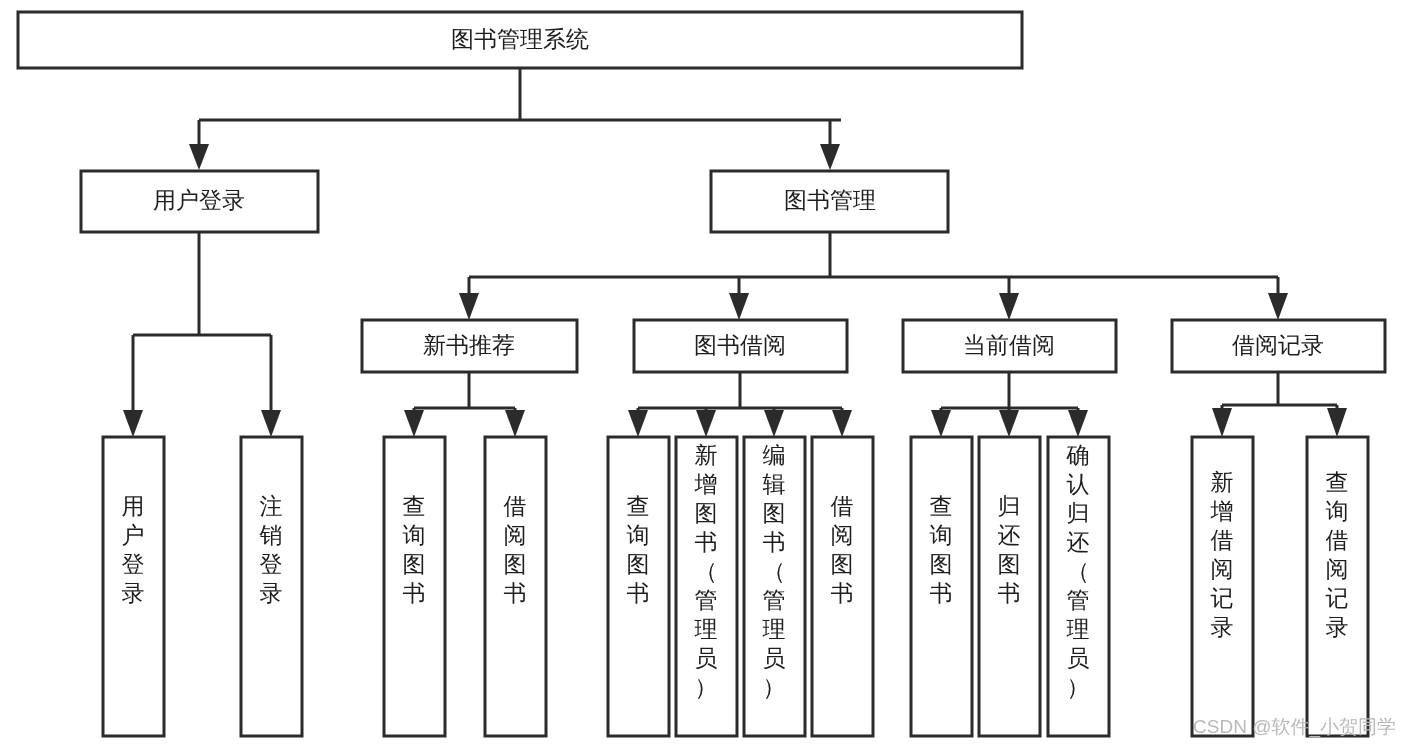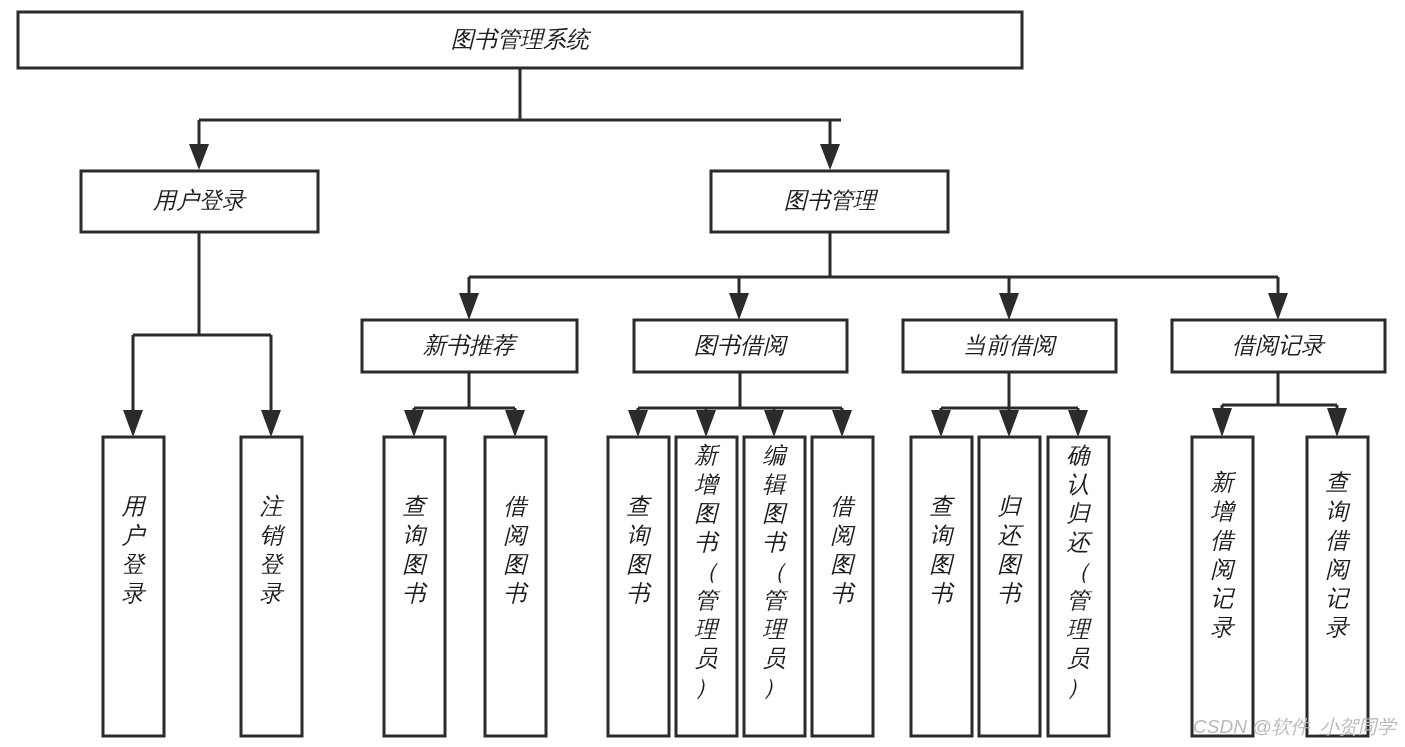--- a/index.html
+++ b/index.html
@@ -11,21 +11,20 @@
     width: 1405px;
     height: 747px;
     font-family: "Liberation Sans", "DejaVu Sans", sans-serif;
     overflow: hidden;
     position: relative;
   }
   #diagram-root {
     position: relative;
     width: 1405px;
     height: 627px;
-    font-style: italic;
   }
   svg#flowchart {
     position: absolute;
     top: 0;
     left: 0;
     width: 1405px;
     height: 747px;
     display: block;
   }
   .node-box {

